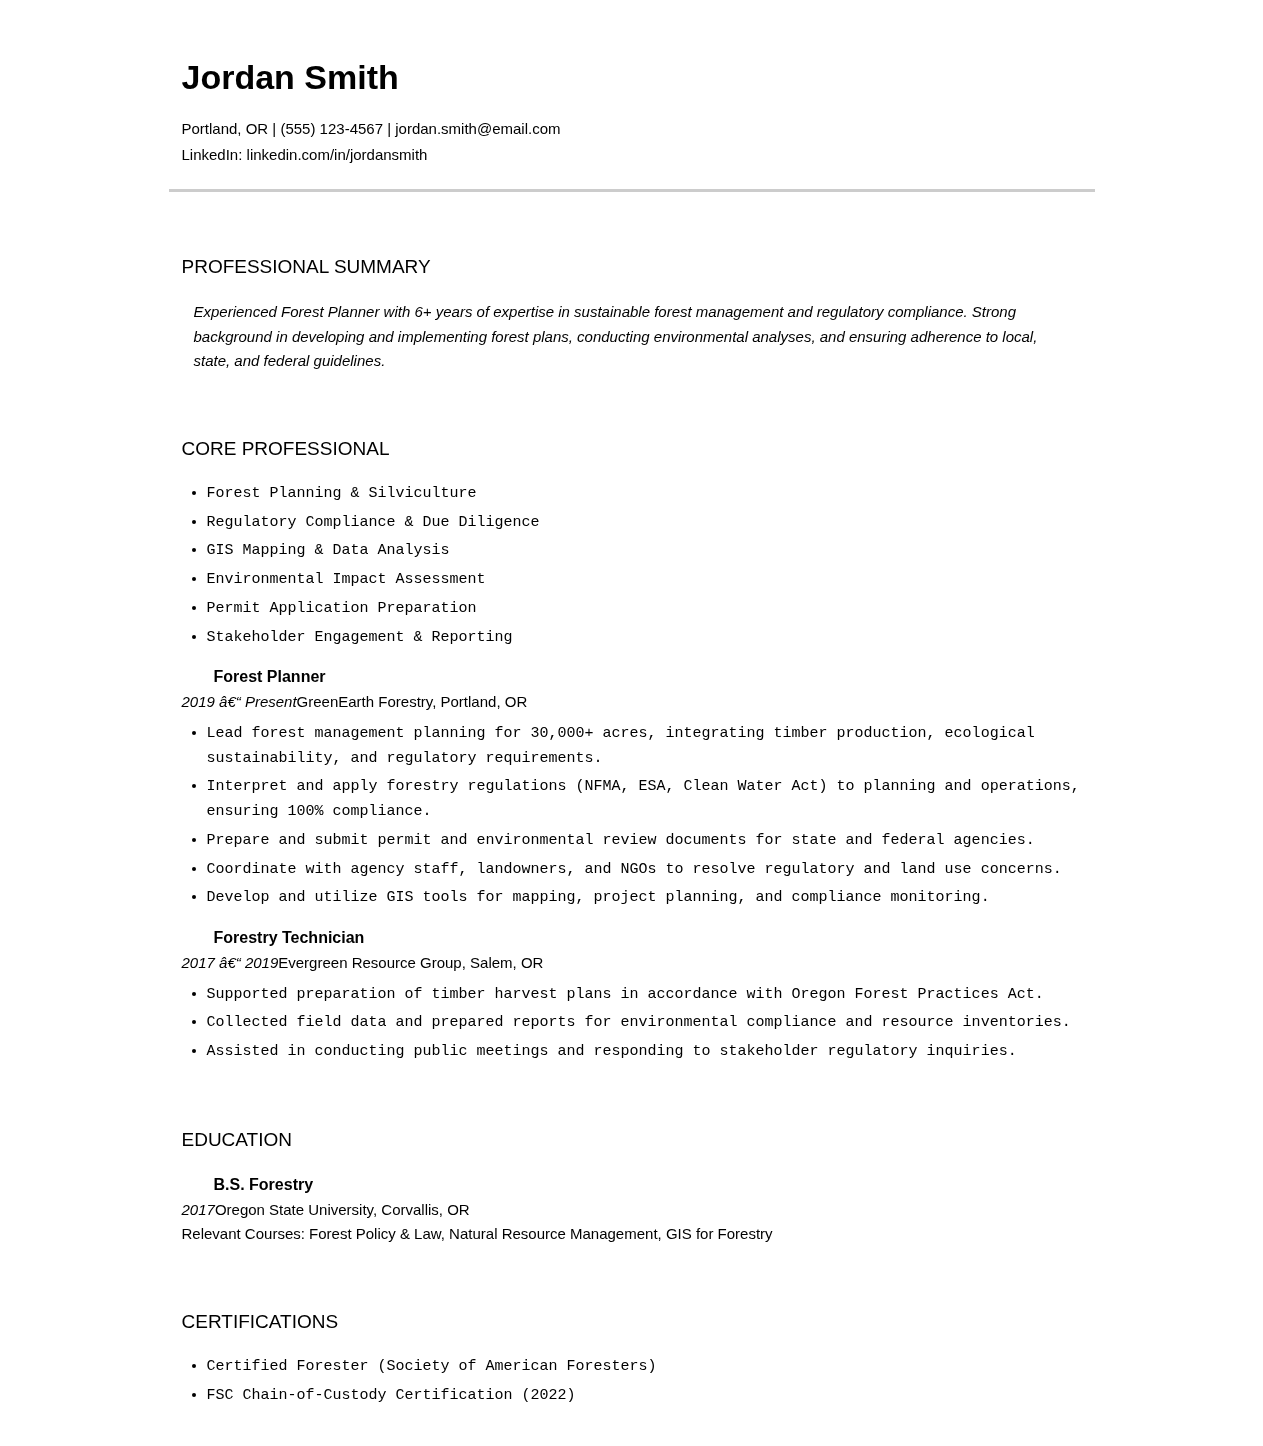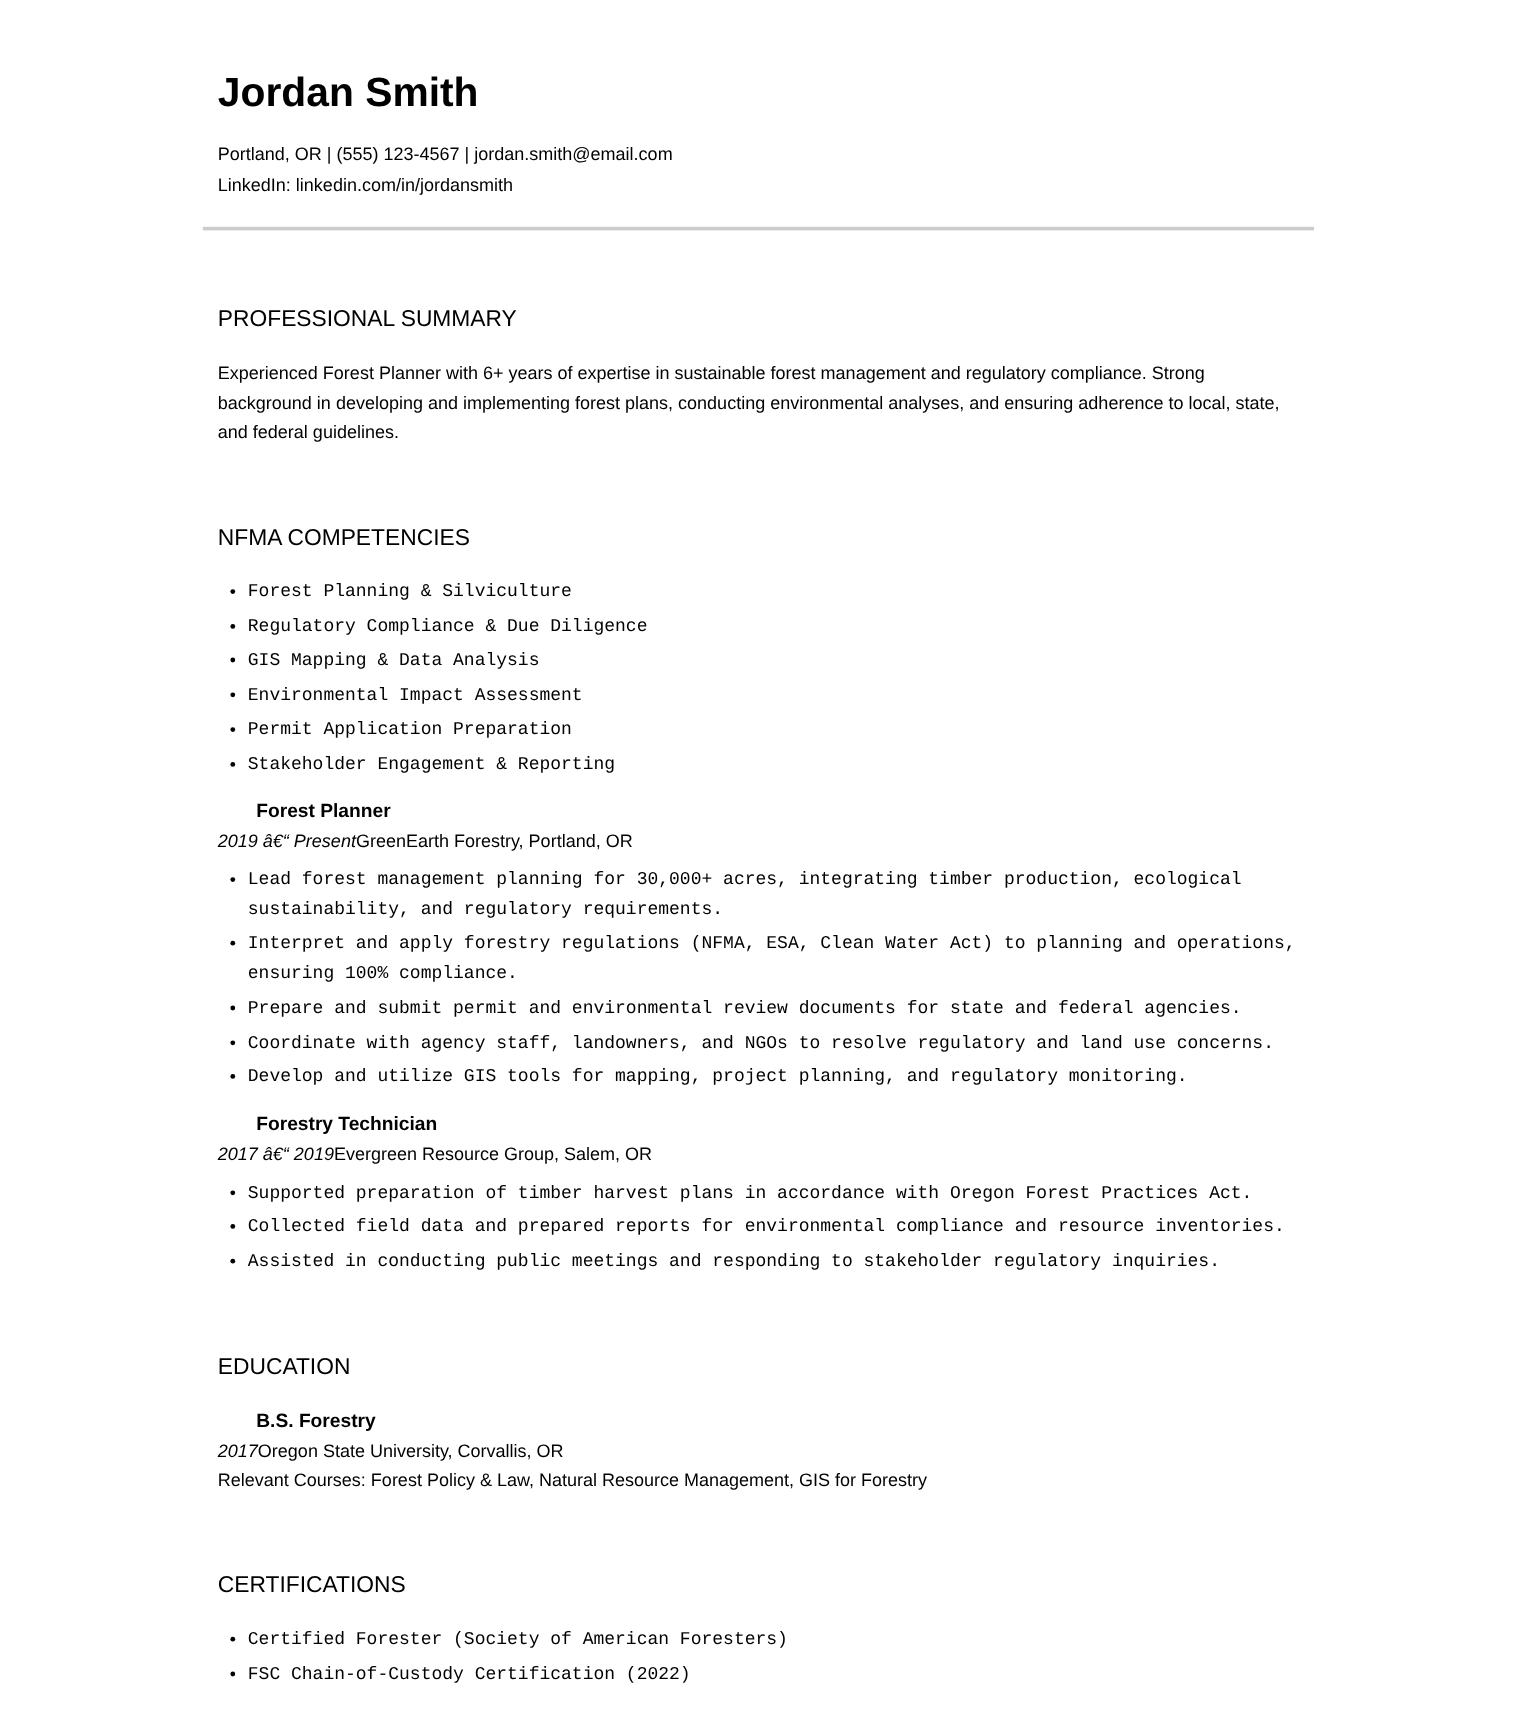--- a/index.html
+++ b/index.html
@@ -34,21 +34,22 @@
     border-top: 3px solid #cccccc;
     margin: 21px 0 0 0;
   }
   h2.section-heading {
     font-size: 19px;
     font-weight: normal;
     margin: 64px 0 21px 0;
     line-height: 1.2;
   }
   p.body-text {
-    margin: 0;
+    margin: 12px;
+    font-style: italic;
   }
   ul.bullet-list {
     margin: 7px 0 0 0;
     padding-left: 25px;
     list-style-type: disc;
     font-family: Liberation Mono, monospace;
   }
   ul.bullet-list li {
     margin: 0 0 4px 0;
   }
@@ -85,42 +86,42 @@
   <hr class="divider">
 
   <div class="content">
 
     <section>
       <h2 class="section-heading">PROFESSIONAL SUMMARY</h2>
       <p class="body-text">Experienced Forest Planner with 6+ years of expertise in sustainable forest management and regulatory compliance. Strong background in developing and implementing forest plans, conducting environmental analyses, and ensuring adherence to local, state, and federal guidelines.</p>
     </section>
 
     <section>
-      <h2 class="section-heading">NFMA COMPETENCIES</h2>
+      <h2 class="section-heading">CORE PROFESSIONAL</h2>
       <ul class="bullet-list">
         <li>Forest Planning &amp; Silviculture</li>
         <li>Regulatory Compliance &amp; Due Diligence</li>
         <li>GIS Mapping &amp; Data Analysis</li>
         <li>Environmental Impact Assessment</li>
         <li>Permit Application Preparation</li>
         <li>Stakeholder Engagement &amp; Reporting</li>
       </ul>
     </section>
 
     <section>
 
       <div>
         <h3 class="item-title">Forest Planner</h3>
         <p class="meta-line"><em>2019 â€“ Present</em><span>GreenEarth Forestry, Portland, OR</span></p>
         <ul class="bullet-list">
           <li>Lead forest management planning for 30,000+ acres, integrating timber production, ecological sustainability, and regulatory requirements.</li>
           <li>Interpret and apply forestry regulations (NFMA, ESA, Clean Water Act) to planning and operations, ensuring 100% compliance.</li>
           <li>Prepare and submit permit and environmental review documents for state and federal agencies.</li>
           <li>Coordinate with agency staff, landowners, and NGOs to resolve regulatory and land use concerns.</li>
-          <li>Develop and utilize GIS tools for mapping, project planning, and regulatory monitoring.</li>
+          <li>Develop and utilize GIS tools for mapping, project planning, and compliance monitoring.</li>
         </ul>
       </div>
 
       <div>
         <h3 class="item-title">Forestry Technician</h3>
         <p class="meta-line"><em>2017 â€“ 2019</em><span>Evergreen Resource Group, Salem, OR</span></p>
         <ul class="bullet-list">
           <li>Supported preparation of timber harvest plans in accordance with Oregon Forest Practices Act.</li>
           <li>Collected field data and prepared reports for environmental compliance and resource inventories.</li>
           <li>Assisted in conducting public meetings and responding to stakeholder regulatory inquiries.</li>

